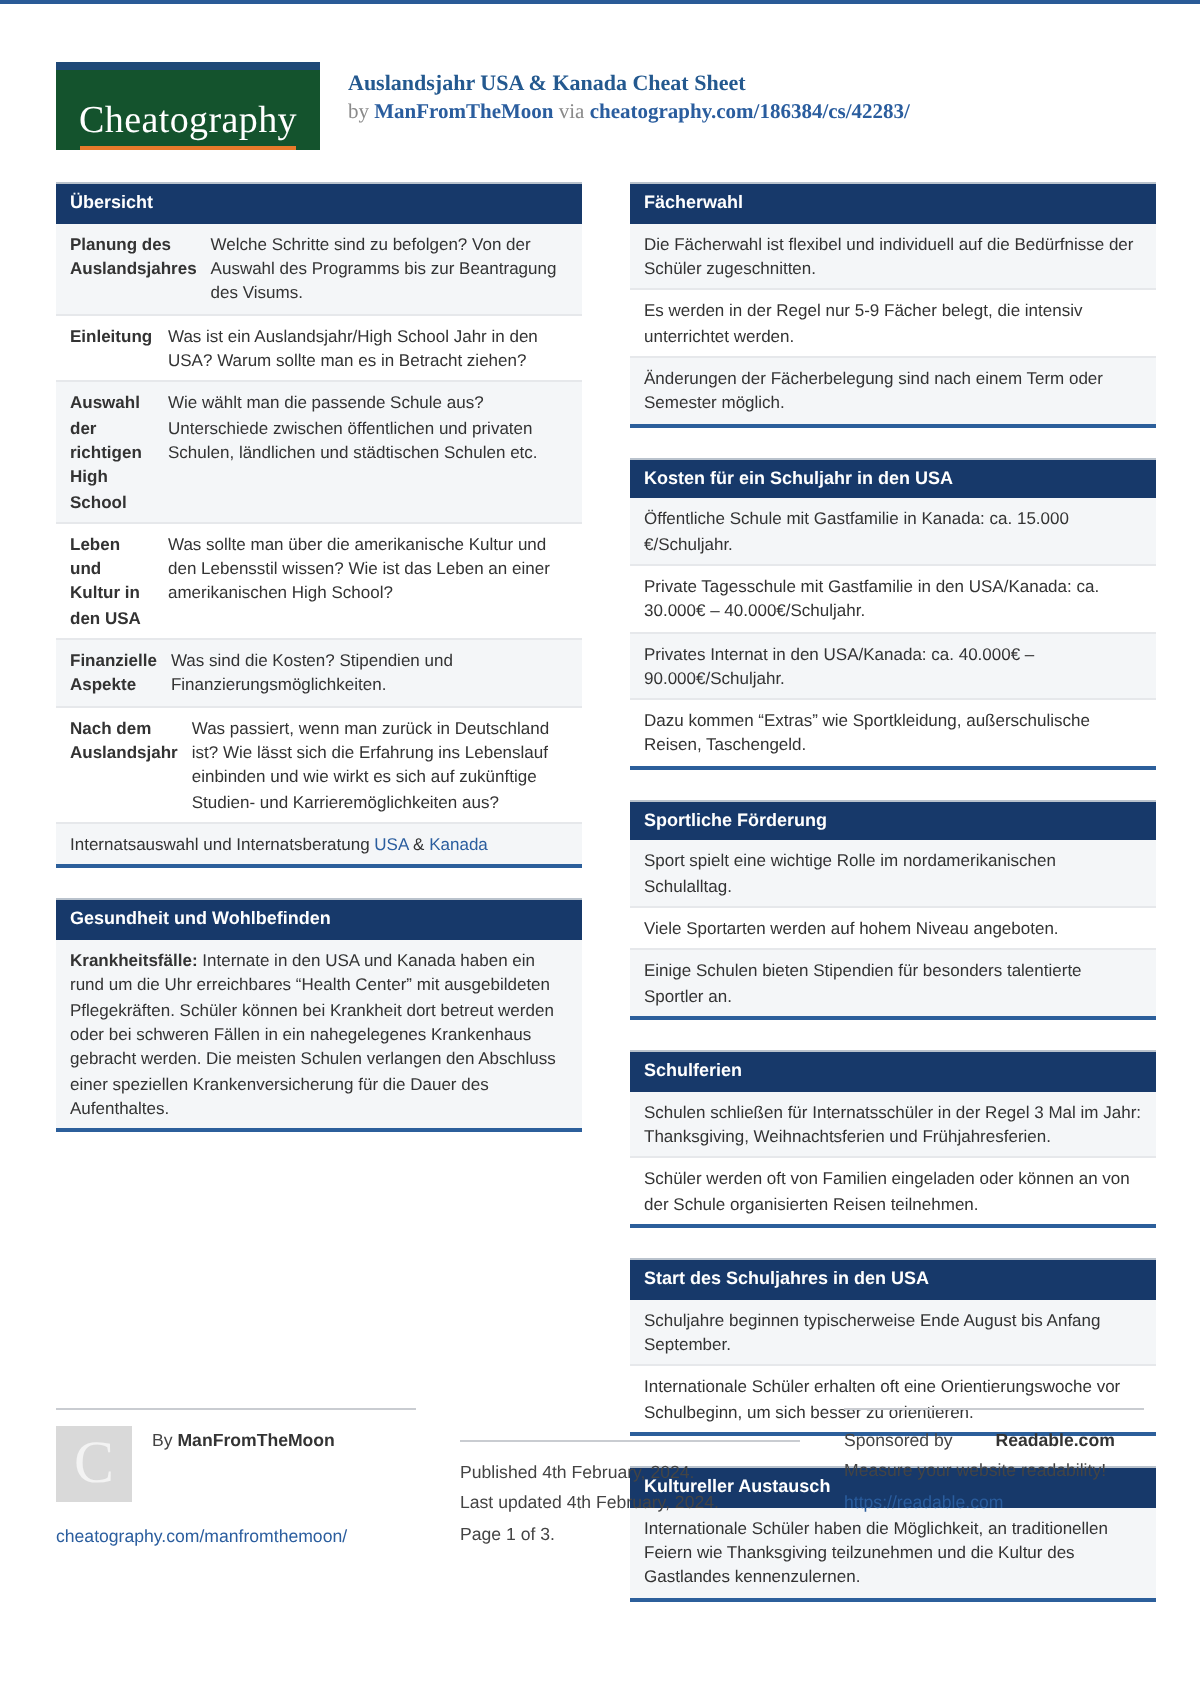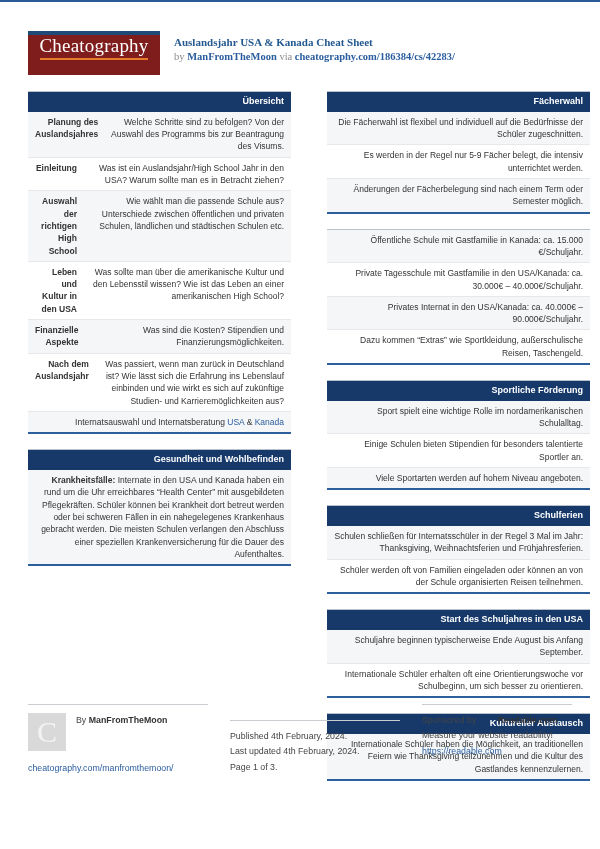--- a/index.html
+++ b/index.html
@@ -7,39 +7,39 @@
   body {
     width:600px; height:849px; position:relative; overflow:hidden;
     font-family:"Liberation Sans", sans-serif; color:#333;
     border-top:2px solid #2a5b97;
   }
   .page { padding:29px 28px 0 28px; }
 
   
   .hdr { display:flex; align-items:flex-start; margin-bottom:16px; }
   .logo {
-    width:132px; height:44px; background:#7f1d1d; border-top:4px solid #1f4977;
-    display:flex; align-items:flex-start; justify-content:center; flex:0 0 132px;
+    width:132px; height:44px; background:#14532d; border-top:4px solid #1f4977;
+    display:flex; align-items:flex-end; justify-content:center; flex:0 0 132px;
     cursor:pointer;
   }
   .logo span {
     color:#fff; font-family:"Liberation Serif", serif; font-size:19px;
     border-bottom:2px solid #e87a2b; padding-bottom:1px; letter-spacing:.2px;
   }
   .tblock { margin-left:14px; padding-top:5px; }
   .tblock h1 {
     font-family:"Liberation Serif", serif; font-size:11px; font-weight:bold;
     color:#24598f; margin-bottom:3px;
   }
   .sub { font-family:"Liberation Serif", serif; font-size:10.5px; color:#8a8a8a; }
   .sub .blink { font-weight:bold; }
   .blink { color:#2a5d9e; text-decoration:none; cursor:pointer; }
 
   
-  .cols { display:flex; gap:36px;text-align:right; }
+  .cols { display:flex; gap:24px; }
   .col { width:263px; flex:0 0 263px; }
 
   
   .card { border-top:1px solid #b9c2cc; border-bottom:2px solid #2c5f9b; margin-bottom:15px; }
   .sec-h {
     background:#17396a; color:#fff; font-size:9px; font-weight:bold;
     padding:4px 7px; line-height:1.3;
   }
   .row {
     font-size:8.5px; line-height:1.45; padding:4px 7px;
@@ -136,33 +136,34 @@
     <div class="col">
         <section class="card">
           <div class="sec-h">Fächerwahl</div>
           <div class="rows">
             <div class="row"><span>Die Fächerwahl ist flexibel und individuell auf die Bedürfnisse der Schüler zugeschnitten.</span></div>
             <div class="row"><span>Es werden in der Regel nur 5-9 Fächer belegt, die intensiv unterrichtet werden.</span></div>
             <div class="row"><span>Änderungen der Fächerbelegung sind nach einem Term oder Semester möglich.</span></div>
           </div>
         </section>
         <section class="card">
+          <div class="sec-h">Kosten für ein Schuljahr in den USA</div>
           <div class="rows">
             <div class="row"><span>Öffentliche Schule mit Gastfamilie in Kanada: ca. 15.000 €/Schuljahr.</span></div>
             <div class="row"><span>Private Tagesschule mit Gastfamilie in den USA/Kanada: ca. 30.000€ – 40.000€/Schuljahr.</span></div>
             <div class="row"><span>Privates Internat in den USA/Kanada: ca. 40.000€ – 90.000€/Schuljahr.</span></div>
             <div class="row"><span>Dazu kommen “Extras” wie Sportkleidung, außerschulische Reisen, Taschengeld.</span></div>
           </div>
         </section>
         <section class="card">
           <div class="sec-h">Sportliche Förderung</div>
           <div class="rows">
             <div class="row"><span>Sport spielt eine wichtige Rolle im nordamerikanischen Schulalltag.</span></div>
+            <div class="row"><span>Viele Sportarten werden auf hohem Niveau angeboten.</span></div>
             <div class="row"><span>Einige Schulen bieten Stipendien für besonders talentierte Sportler an.</span></div>
-            <div class="row"><span>Viele Sportarten werden auf hohem Niveau angeboten.</span></div>
           </div>
         </section>
         <section class="card">
           <div class="sec-h">Schulferien</div>
           <div class="rows">
             <div class="row"><span>Schulen schließen für Internatsschüler in der Regel 3 Mal im Jahr: Thanksgiving, Weihnachtsferien und Frühjahresferien.</span></div>
             <div class="row"><span>Schüler werden oft von Familien eingeladen oder können an von der Schule organisierten Reisen teilnehmen.</span></div>
           </div>
         </section>
         <section class="card">

